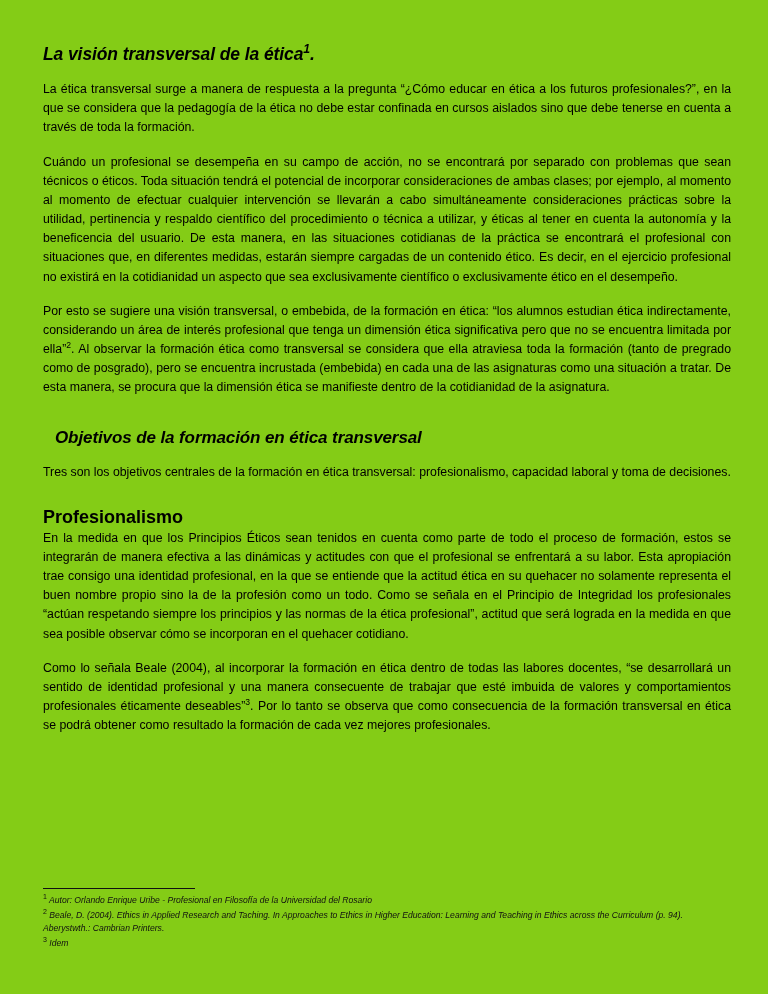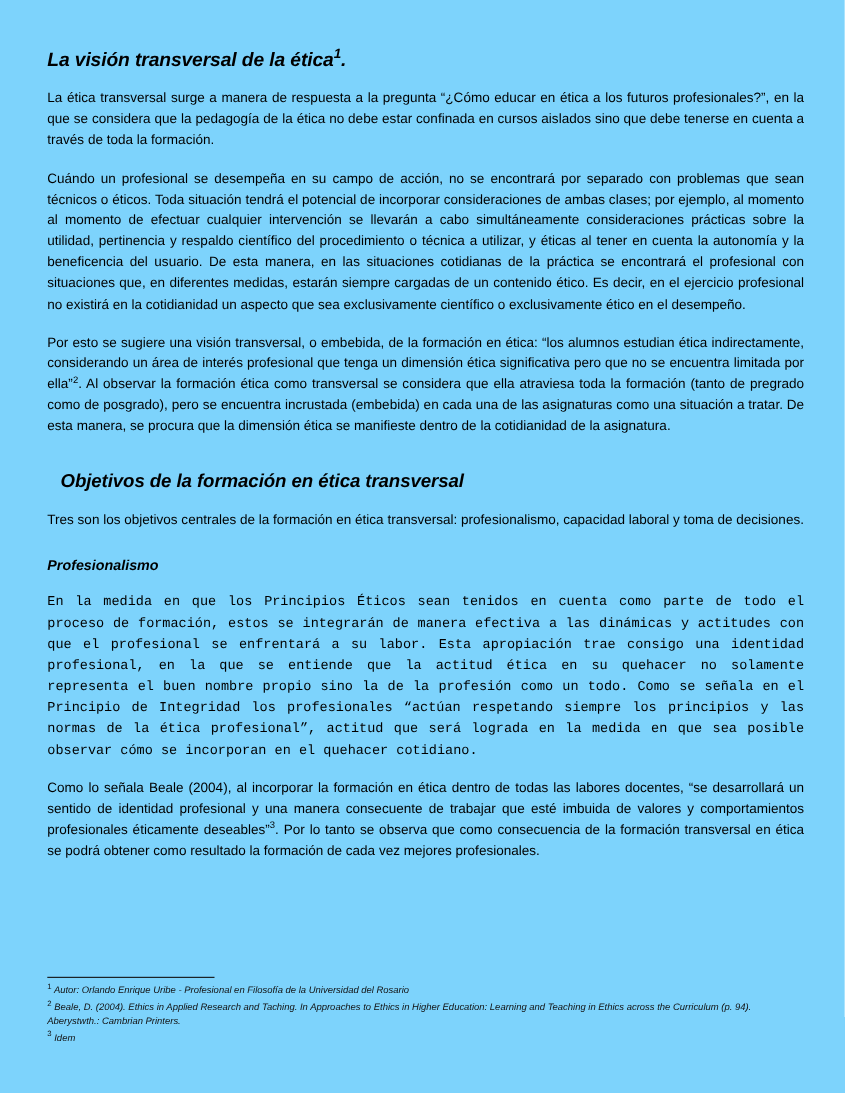--- a/index.html
+++ b/index.html
@@ -10,21 +10,21 @@
   }
   body {
     font-family: "Liberation Sans", sans-serif;
     color: #000000;
   }
   .page {
     position: relative;
     width: 768px;
     height: 994px;
     margin: 0 auto;
-    background: #7dd3fc;
+    background: #84cc16;
     box-sizing: border-box;
     padding: 36px 40px 0 43px;
     overflow: hidden;
   }
   .content {
     width: 688px;
   }
 
   h1.doc-title {
     font-size: 17.5px;
@@ -36,37 +36,35 @@
   }
   h2.section-title {
     font-size: 17px;
     font-weight: bold;
     font-style: italic;
     margin: 30px 0 0 12px;
     line-height: 1.2;
     letter-spacing: -0.1px;
   }
   h3.sub-title {
-    font-size: 13px;
+    font-size: 18px;
     font-weight: bold;
-    font-style: italic;
     margin: 24px 0 0 0;
     line-height: 1.25;
   }
   p.body-text {
     font-size: 12.3px;
     line-height: 1.56;
     text-align: justify;
     margin: 15px 0 0 0;
     -webkit-hyphens: none;
     hyphens: none;
   }
   p.body-text.tight {
-    margin-top: 16px;
-    font-family: Liberation Mono, monospace;
+    margin-top: 0;
   }
   sup {
     font-size: 0.7em;
     vertical-align: super;
     line-height: 0;
   }
 
   .footnotes {
     position: absolute;
     left: 43px;

